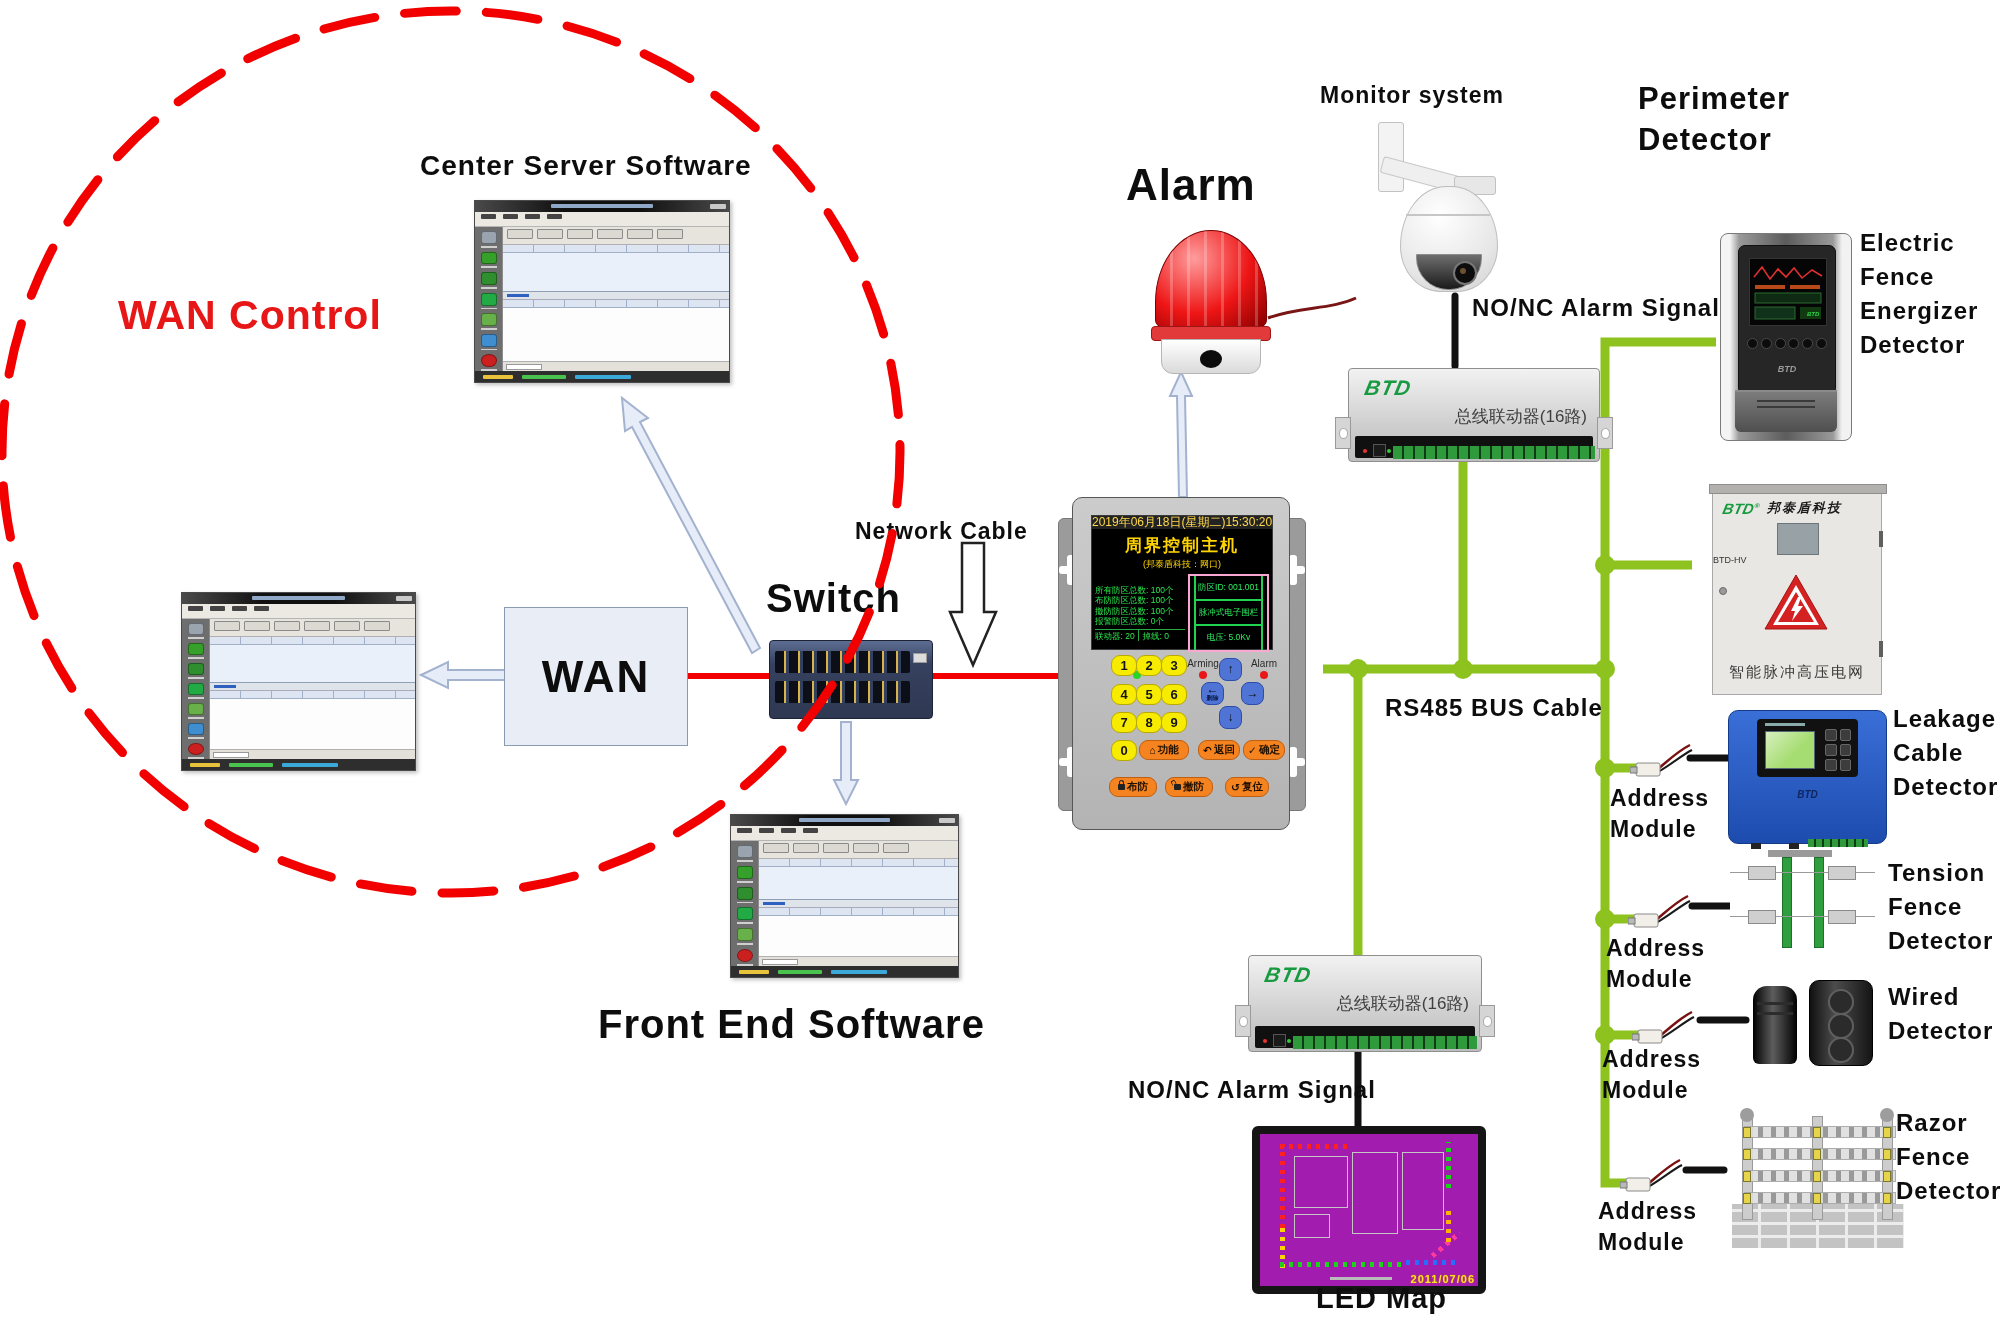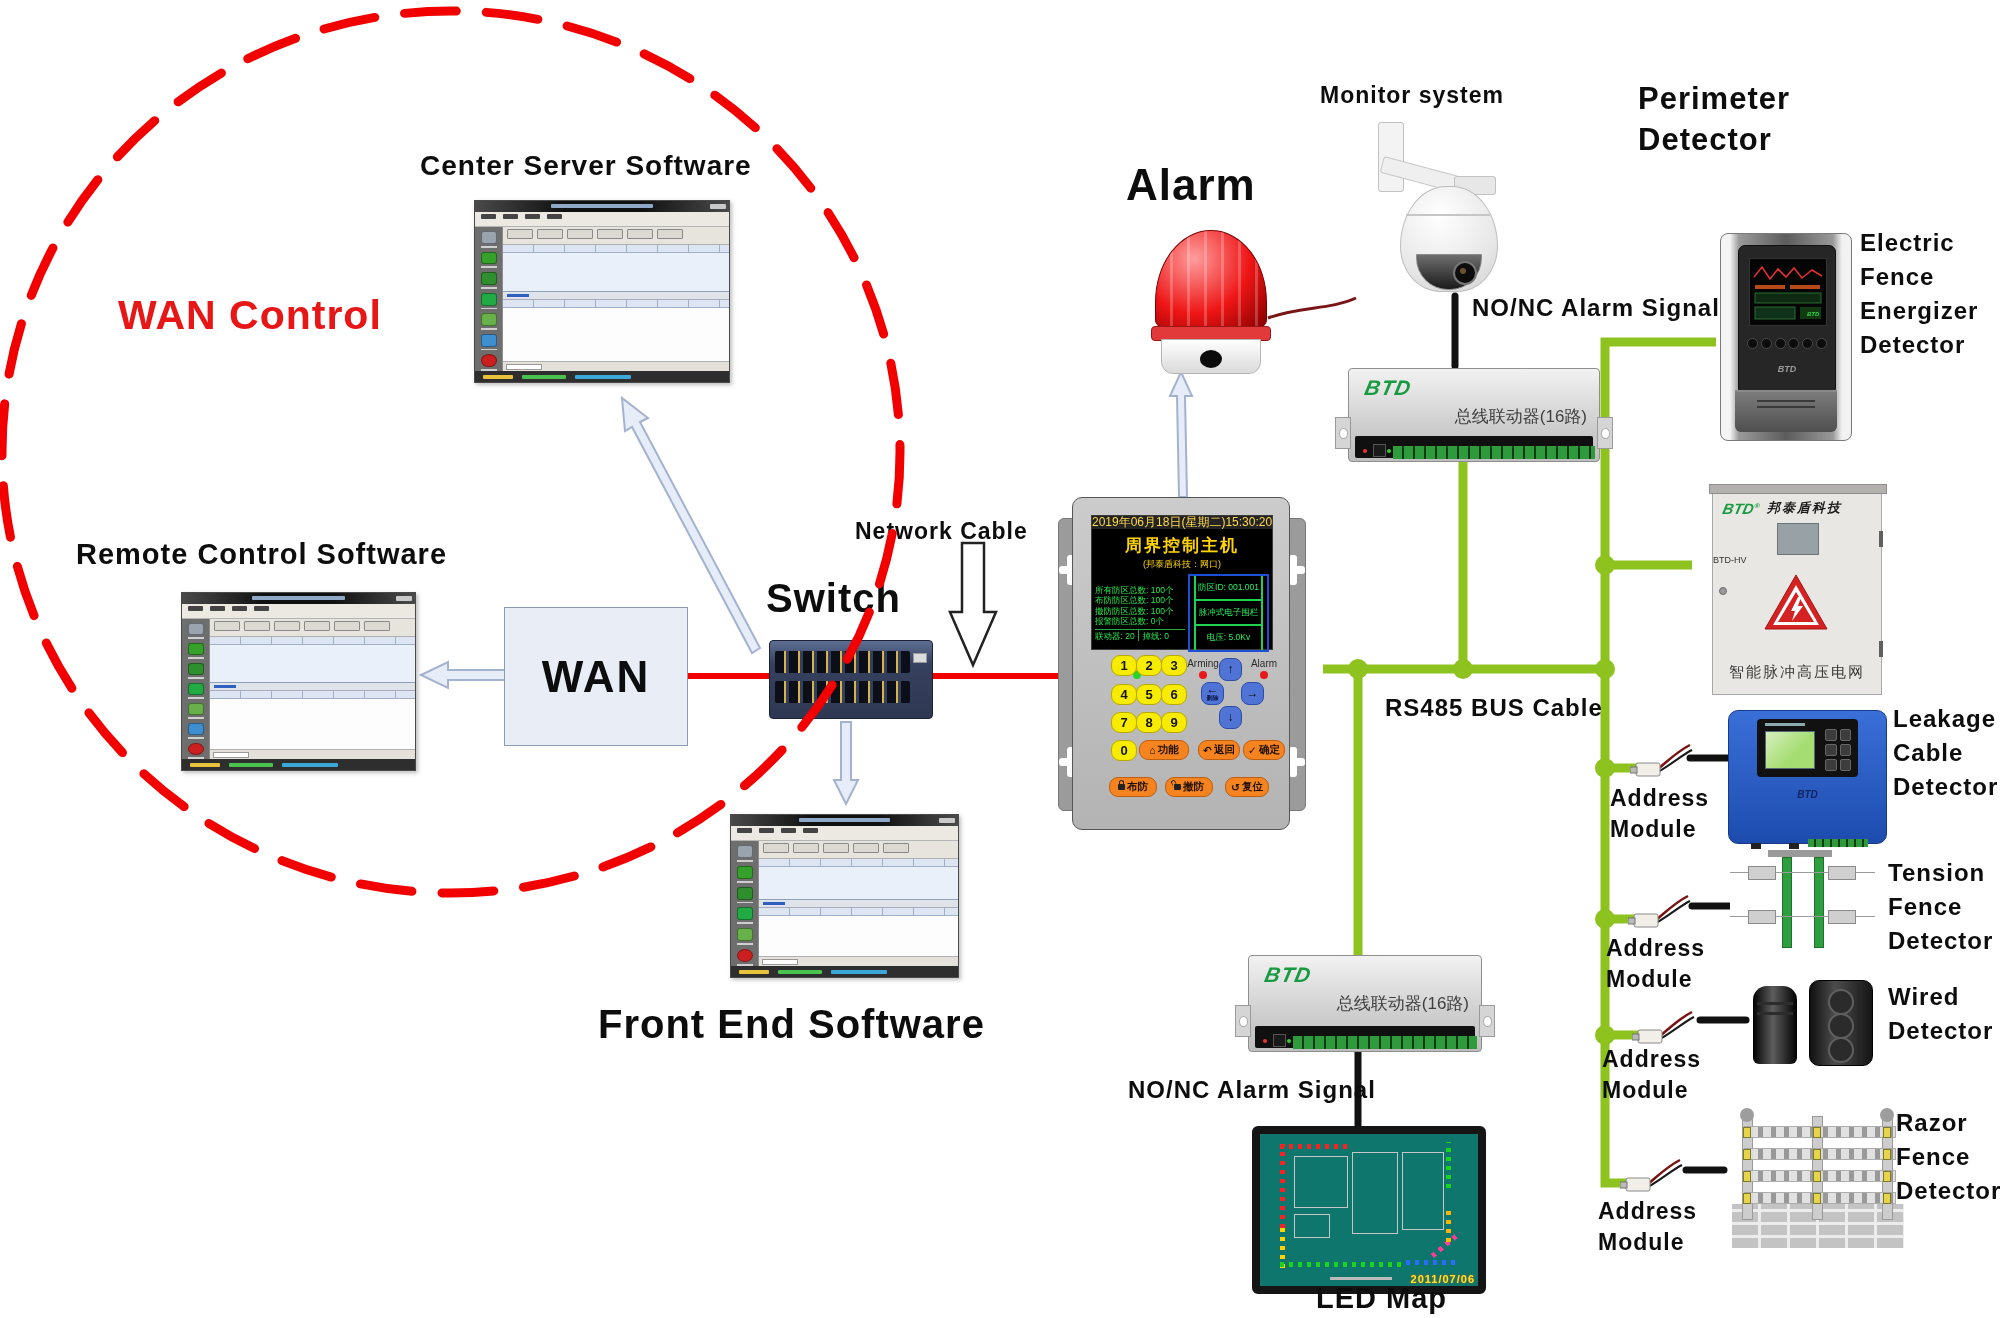--- a/index.html
+++ b/index.html
@@ -67,21 +67,21 @@
   .panel-screen{position:absolute;left:18px;top:17px;width:180px;height:133px;background:#000;border:1px solid #3a3a3a;}
   .scr-date{height:13px;background:#232323;color:#ffd84a;font-size:12px;text-align:center;line-height:13px;
             border-bottom:1px solid #000;white-space:nowrap;overflow:hidden;}
   .scr-title{color:#ffd400;font-size:17px;font-weight:bold;text-align:center;margin-top:4px;letter-spacing:2px;}
   .scr-sub{color:#ffd400;font-size:9px;text-align:center;margin-top:1px;}
   .scr-info{display:flex;gap:3px;padding:3px 3px 0 3px;}
   .scr-stats{width:90px;color:#2ae84c;font-size:8.5px;line-height:10.5px;white-space:pre-line;}
   .scr-statfoot{margin-top:2px;border-top:1px solid #28a845;display:flex;}
   .scr-statfoot span{flex:1;padding-top:1px;}
   .scr-statfoot span + span{border-left:1px solid #28a845;padding-left:4px;}
-  .zone-box{flex:1;border:2px solid #1d4ed8;}
+  .zone-box{flex:1;border:2px solid #f9a8d4;}
   .zone-rails{height:100%;margin:0 4px;border-left:2px solid #1fd24f;border-right:2px solid #1fd24f;
               display:flex;flex-direction:column;}
   .zone-row{flex:1;color:#2af060;font-size:8.5px;text-align:center;display:flex;align-items:center;
             justify-content:center;border-bottom:2px solid #1fd24f;white-space:nowrap;overflow:hidden;}
   .zone-row:last-child{border-bottom:none;}
   .led-row{position:absolute;left:0;top:160px;width:216px;height:26px;}
   .led-item{position:absolute;text-align:center;font-size:10px;color:#2b2b2b;}
   .led-dot{width:8px;height:8px;border-radius:50%;margin:2px auto 0;}
   .key{position:absolute;display:flex;align-items:center;justify-content:center;font-weight:bold;cursor:default;}
   .key-num{width:24px;height:19px;border-radius:9px;background:#f7ec00;border:1px solid #b9a900;
@@ -207,21 +207,21 @@
   .rz-wall{position:absolute;left:0;bottom:0;width:172px;height:44px;background:#c3c3c3;
     background-image:repeating-linear-gradient(0deg,transparent 0 10px,#ececec 10px 13px),
                      repeating-linear-gradient(90deg,transparent 0 26px,#ececec 26px 29px);}
   .rz-post{position:absolute;width:9px;height:102px;background:#cdcdcd;border:1px solid #9a9a9a;top:8px;}
   .rz-ball{position:absolute;top:0;width:14px;height:14px;border-radius:50%;background:#9d9d9d;}
   .rz-rail{position:absolute;left:12px;width:150px;height:10px;background:#dedede;border:1px solid #a5a5a5;
     background-image:repeating-linear-gradient(90deg,#8f8f8f 0 5px,transparent 5px 13px);opacity:.9;}
   .rz-ins{position:absolute;width:6px;height:9px;background:#e8d44a;border:1px solid #7a7a2a;}
 
   
-  .ledmap{position:absolute;left:1252px;top:1126px;width:218px;height:152px;z-index:2;background:#0f766e;
+  .ledmap{position:absolute;left:1252px;top:1126px;width:218px;height:152px;z-index:2;background:#a21caf;
           border:8px solid #151515;border-radius:6px;}
   .lm-plan{position:absolute;border:1px solid #c6c6c6;}
   .led-strip{position:absolute;height:5px;}
   .led-h{background:repeating-linear-gradient(90deg,var(--c) 0 4px,transparent 4px 9px);}
   .led-v{width:5px;background:repeating-linear-gradient(0deg,var(--c) 0 4px,transparent 4px 9px);}
   .lm-ts{position:absolute;right:3px;bottom:1px;font-size:11px;font-weight:bold;color:#ffe32a;
          text-shadow:0 0 2px #c06000;letter-spacing:1px;}
   .lm-cap{position:absolute;left:70px;bottom:6px;width:62px;height:3px;background:#bbb;}
 
   .addr-mod{position:absolute;z-index:2;}
@@ -271,21 +271,20 @@
       <polygon points="1181,372 1170,396 1177,396 1179,497 1187,497 1185,396 1192,396"></polygon>
     </g>
 
     <polygon points="962,543 984,543 984,612 996,612 973,665 950,612 962,612" fill="#ffffff" stroke="#222" stroke-width="2.5"></polygon>
 
     <path d="M1268,318 C1300,306 1330,310 1356,298" stroke="#7a1515" stroke-width="3" fill="none"></path>
   </svg>
 
   <div class="lbl" style="left:420px;top:150px;font-size:28px;">Center Server Software</div>
   <div class="lbl red" style="left:118px;top:292px;font-size:41px;">WAN Control</div>
-  <div class="lbl" style="left:76px;top:538px;font-size:29px;">Remote Control Software</div>
   <div class="lbl" style="left:598px;top:1002px;font-size:40px;">Front End Software</div>
   <div class="lbl" style="left:766px;top:576px;font-size:40px;">Switch</div>
   <div class="lbl" style="left:855px;top:518px;font-size:23px;">Network Cable</div>
   <div class="lbl" style="left:1126px;top:160px;font-size:44px;">Alarm</div>
   <div class="lbl" style="left:1320px;top:82px;font-size:23px;">Monitor system</div>
   <div class="lbl" style="left:1638px;top:78px;font-size:31px;line-height:41px;">Perimeter
 Detector</div>
   <div class="lbl" style="left:1472px;top:294px;font-size:24px;">NO/NC Alarm Signal</div>
   <div class="lbl" style="left:1128px;top:1076px;font-size:24px;">NO/NC Alarm Signal</div>
   <div class="lbl" style="left:1385px;top:694px;font-size:24px;">RS485 BUS Cable</div>

